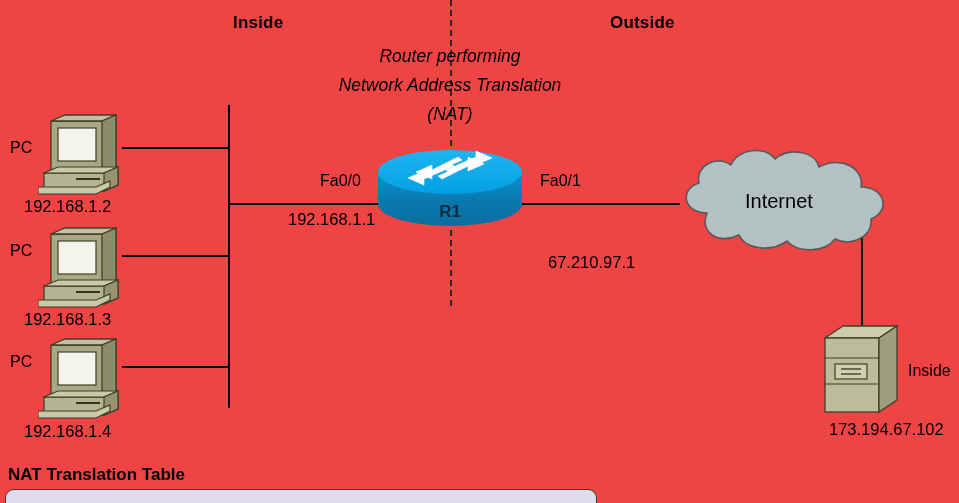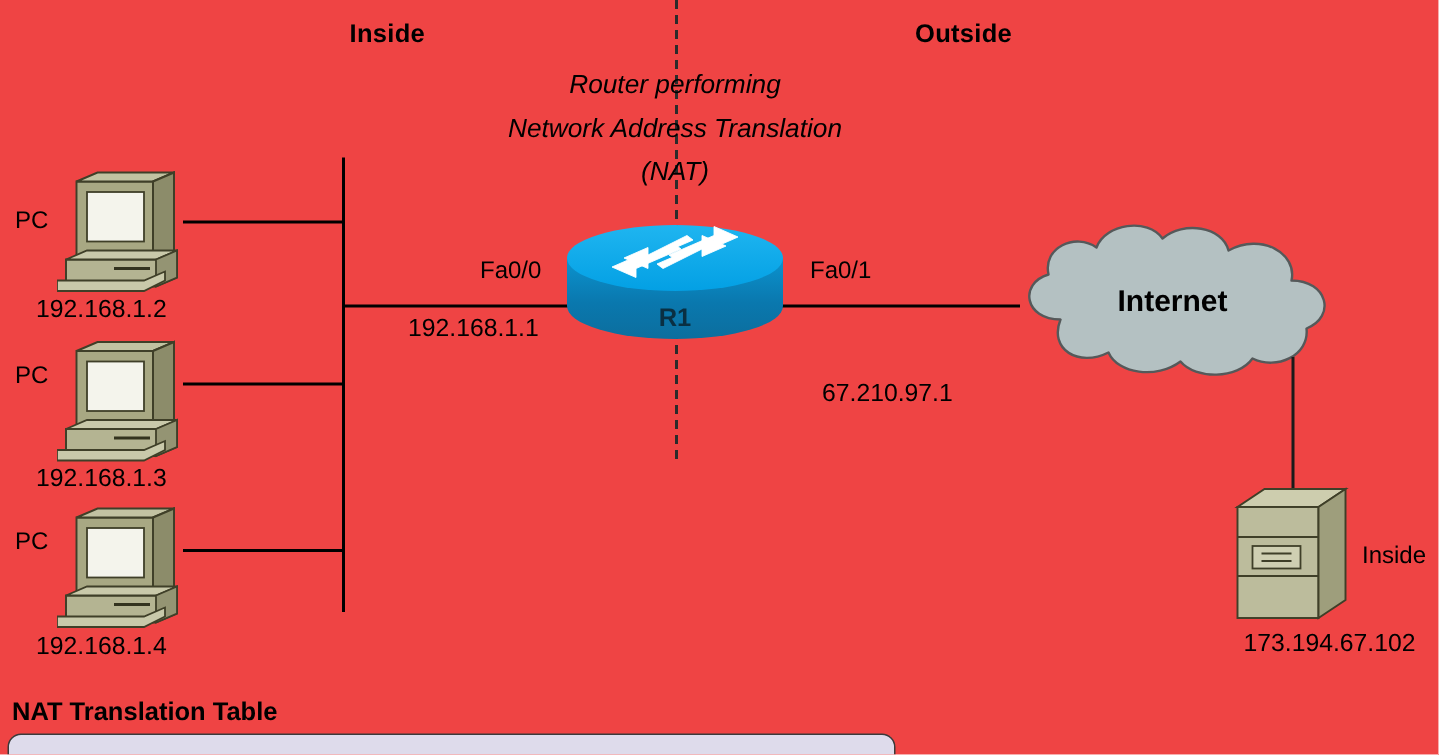--- a/index.html
+++ b/index.html
@@ -135,21 +135,21 @@
     <polygon points="6,60 20,54 80,54 66,60" fill="#c9c9aa" stroke="#3f3f28" stroke-width="1.2"></polygon>
     <polygon points="66,60 80,54 80,72 66,78" fill="#949473" stroke="#3f3f28" stroke-width="1.2"></polygon>
     <line x1="38" y1="66" x2="62" y2="66" stroke="#33331f" stroke-width="2"></line>
     <polygon points="0,74 58,74 72,68 72,74 58,81 0,81" fill="#c9c9aa" stroke="#3f3f28" stroke-width="1.2"></polygon>
   </svg>
   <div class="abs hline" style="left:122px; top:366px; width:107px;"></div>
   <div class="abs ip-label" style="left:24px; top:422px;">192.168.1.4</div>
 
   <div class="abs hline" style="left:228px; top:203px; width:168px;"></div>
   <div class="abs iface-label" style="left:320px; top:172px;">Fa0/0</div>
-  <div class="abs ip-label" style="left:272px; top:210px;">192.168.1.1</div>
+  <div class="abs ip-label" style="left:288px; top:210px;">192.168.1.1</div>
 
   <div class="abs hline" style="left:520px; top:203px; width:160px;"></div>
   <div class="abs iface-label" style="left:540px; top:172px;">Fa0/1</div>
   <div class="abs ip-label" style="left:548px; top:210px;margin-top:43px;">67.210.97.1</div>
 
   <svg class="abs" style="left:376px; top:146px;" width="148" height="92" viewBox="0 0 148 92">
     <defs>
       <linearGradient id="topg" x1="0" y1="0" x2="0" y2="1">
         <stop offset="0%" stop-color="#1fb5f0"></stop>
         <stop offset="100%" stop-color="#03a0e4"></stop>
@@ -185,21 +185,21 @@
              C30,20 52,10 66,20
              C72,4 100,0 110,14
              C124,2 150,6 154,22
              C176,10 200,24 196,42
              C220,42 226,66 206,74
              C208,92 186,102 170,94
              C160,108 132,108 122,96
              C106,108 80,104 74,90
              C54,100 34,88 42,68 Z" fill="#b4c1c2" stroke="#55595a" stroke-width="1.6" stroke-linejoin="round"></path>
   </svg>
-  <div class="abs cloud-label" style="left:745px; top:190px;font-weight:bold;">Internet</div>
+  <div class="abs cloud-label" style="left:745px; top:190px;">Internet</div>
 
   <div class="abs vline-thick" style="left:861px; top:238px; height:88px;"></div>
 
   <svg class="abs" style="left:821px; top:322px;" width="82" height="96" viewBox="0 0 82 96">
 
     <polygon points="4,16 58,16 76,4 22,4" fill="#cdcdae" stroke="#3f3f28" stroke-width="1.3"></polygon>
 
     <rect x="4" y="16" width="54" height="74" fill="#bcbc9c" stroke="#3f3f28" stroke-width="1.3"></rect>
 
     <polygon points="58,16 76,4 76,78 58,90" fill="#9e9e7c" stroke="#3f3f28" stroke-width="1.3"></polygon>

